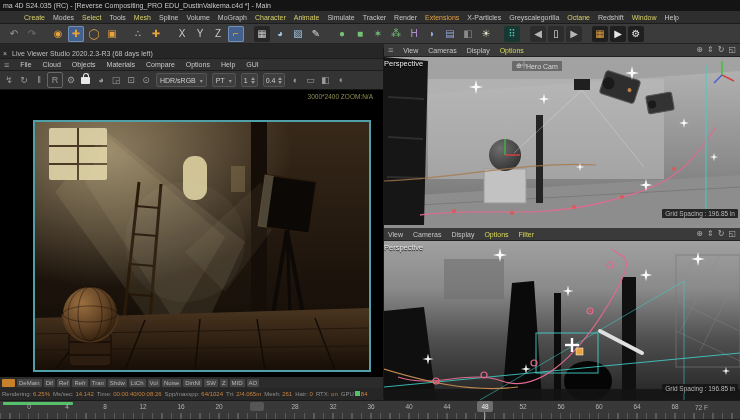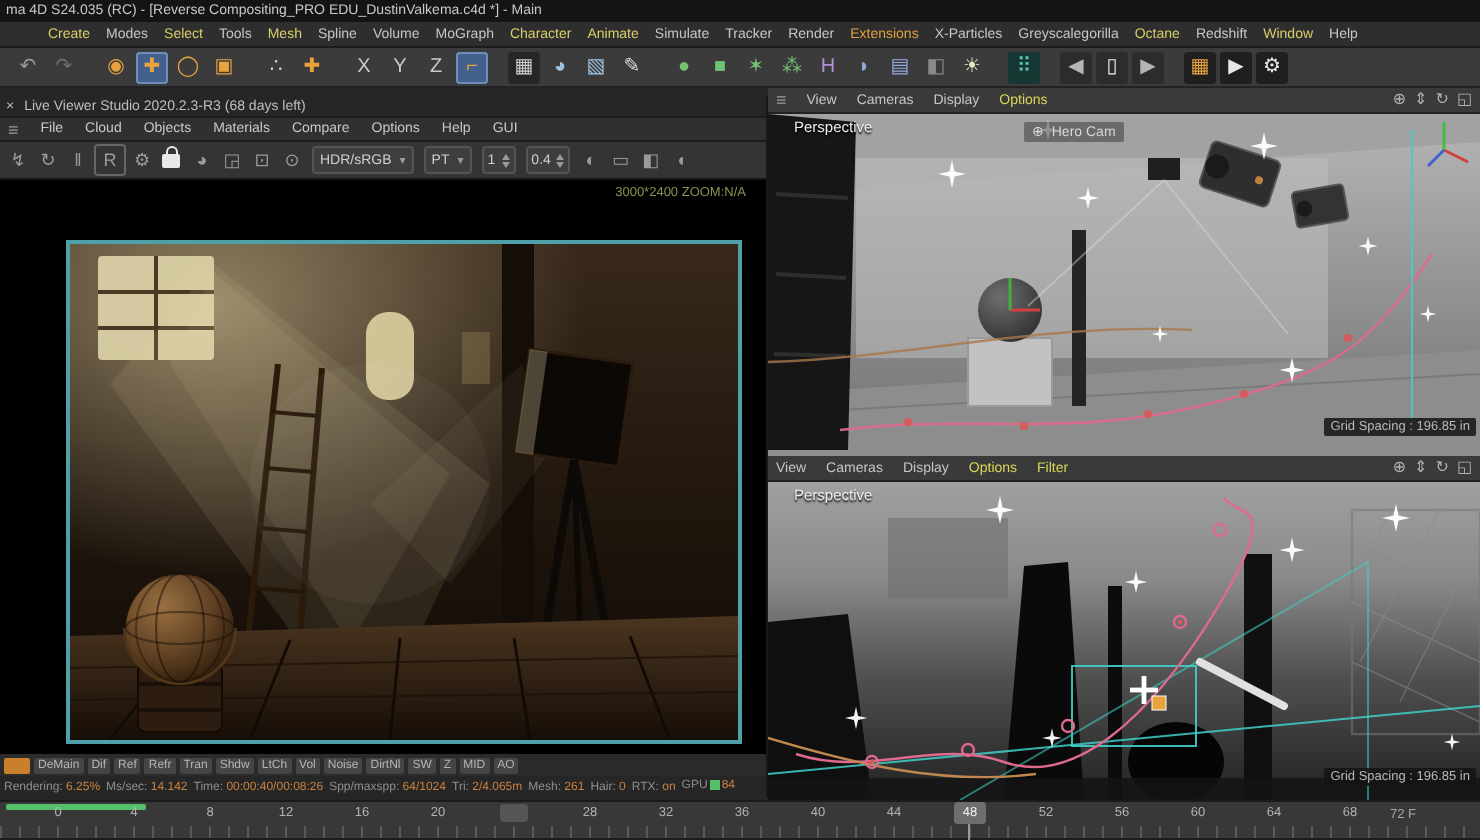--- a/index.html
+++ b/index.html
@@ -68,21 +68,21 @@
   .st{font-size:6px;}
   .sl{color:#8f8f8f;} .sv{color:#c9823f;}
   .gpu-sq{display:inline-block;width:5px;height:5px;background:#55c06a;margin:0 1px;vertical-align:middle;}
 
   
   .vp-menu{background:#3a3a3a;height:13px;display:flex;align-items:center;gap:10px;padding:0 4px;
     box-sizing:border-box;border-bottom:1px solid #222;}
   .vp-menu .mi{font-size:7px;color:#c6c6c6;}
   .vp-nav{margin-left:auto;display:flex;gap:4px;}
   .vp-nav .nic{font-size:8px;color:#b0b0b0;line-height:1;}
-  .vp-label{position:absolute;left:13px;color:#ececec;font-size:7.5px;text-shadow:0 1px 1px #000;}
+  .vp-label{position:absolute;left:0;color:#ececec;font-size:7.5px;text-shadow:0 1px 1px #000;}
   .grid-label{position:absolute;background:rgba(20,20,20,.85);color:#b9b9b9;font-size:6.5px;padding:1px 3px;border-radius:1px;}
   #viewport-top{left:384px;top:44px;width:356px;height:181px;background:#7d7d7d;}
   #viewport-top .canvas{left:0;top:13px;width:356px;height:168px;}
   #viewport-bottom{left:384px;top:228px;width:356px;height:172px;background:#3c3c3c;}
   #viewport-bottom .canvas{left:0;top:13px;width:356px;height:159px;}
   #vp-splitter{left:384px;top:225px;width:356px;height:3px;background:#8f8f8f;}
   #hero-cam{position:absolute;left:128px;top:4px;background:rgba(60,60,60,.55);color:#d8d8d8;font-size:7px;
     padding:1px 4px;border-radius:1px;display:flex;gap:4px;align-items:center;}
 
   

